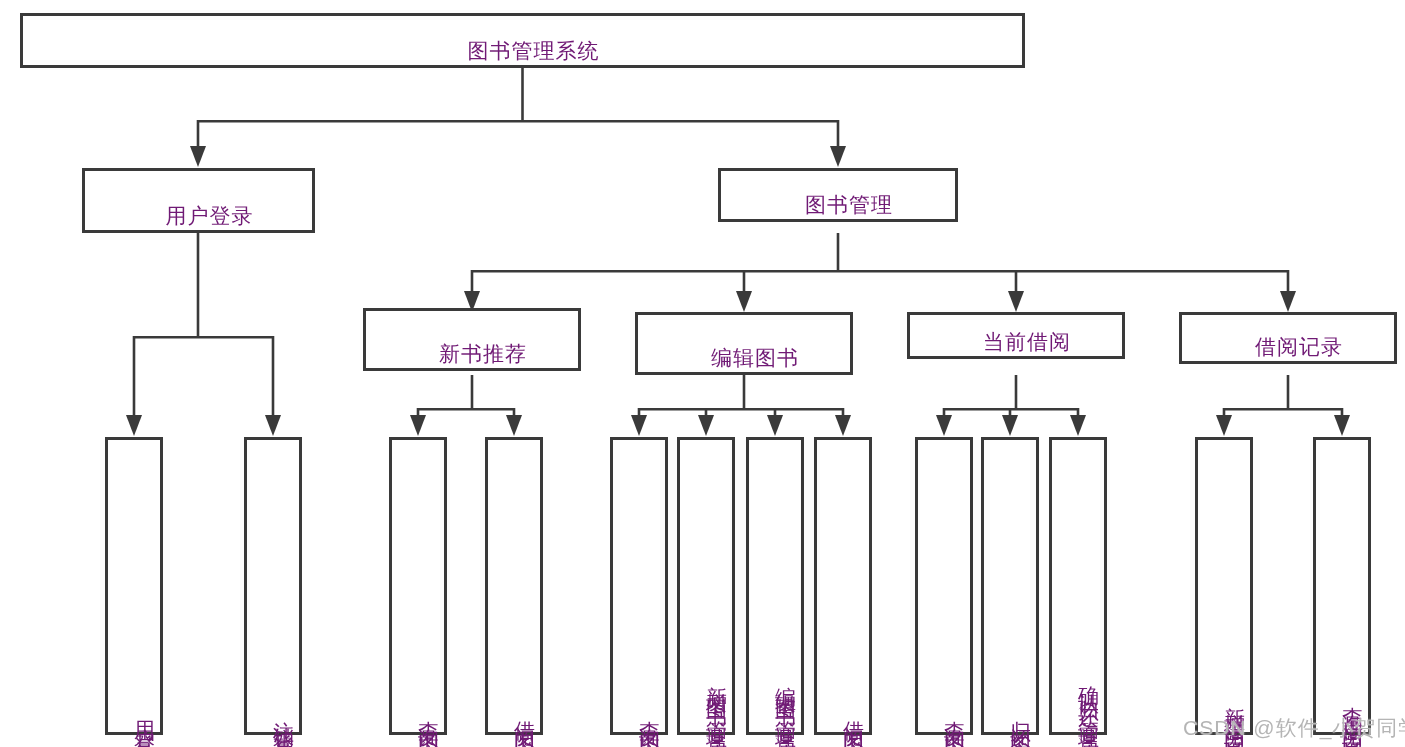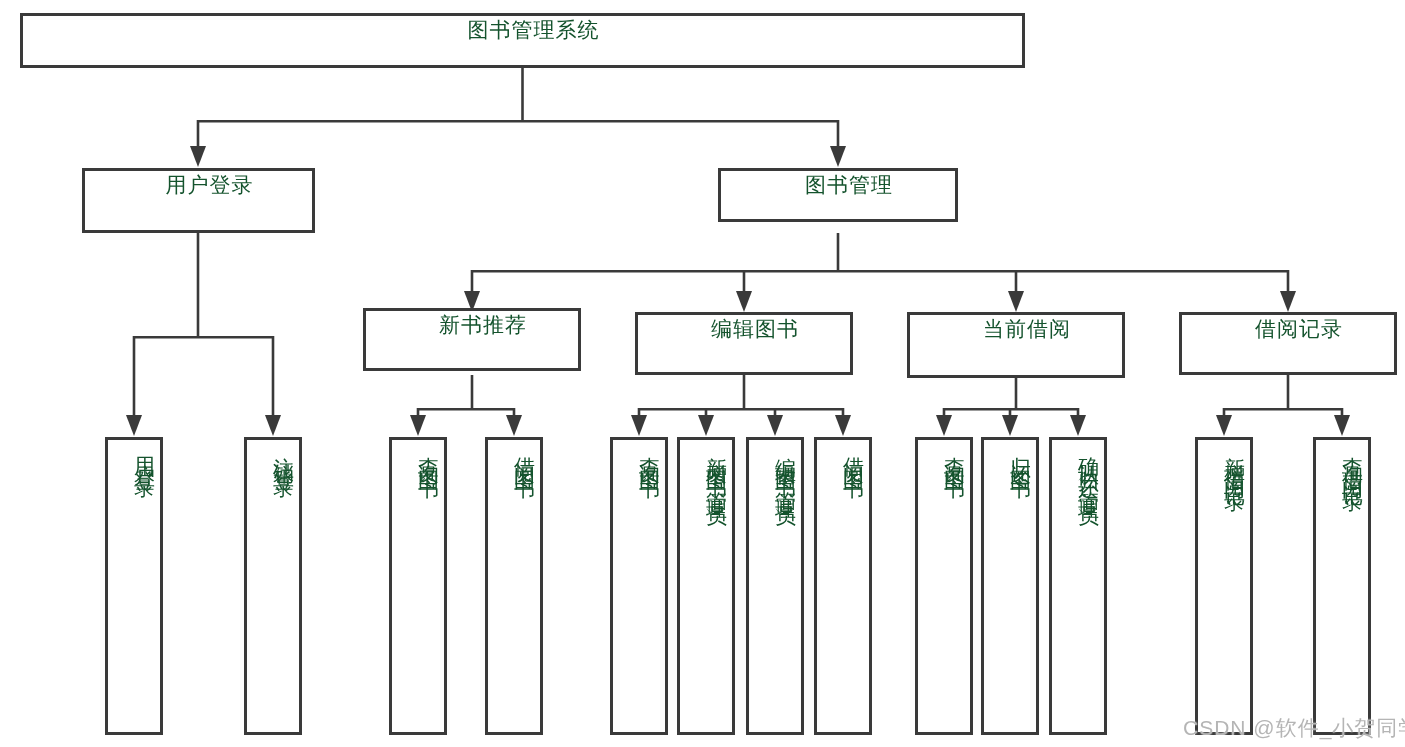--- a/index.html
+++ b/index.html
@@ -10,23 +10,23 @@
     font-family:"Liberation Sans","DejaVu Sans",sans-serif;
     overflow:hidden;
   }
   #wires{position:absolute;left:0;top:0;width:1405px;height:747px;}
   .node{
     position:absolute;
     box-sizing:border-box;
     background:#ffffff;
     border:3px solid #3a3a3a;
     display:flex;
-    align-items:flex-start;
+    align-items:flex-end;
     justify-content:center;
-    color:#14532d;
+    color:#701a75;
     padding-left:22px;
   }
   .hbox span{
     font-size:21px;
     letter-spacing:1px;
     white-space:nowrap;
   }
   .vbox span{
     writing-mode:vertical-rl;
     text-orientation:mixed;
@@ -109,24 +109,24 @@
   <div class="node hbox" style="left:718px;top:168px;width:240px;height:54px">
     <span>图书管理</span>
   </div>
 
   <div class="node hbox" style="left:363px;top:308px;width:218px;height:63px">
     <span>新书推荐</span>
   </div>
   <div class="node hbox" style="left:635px;top:312px;width:218px;height:63px">
     <span>编辑图书</span>
   </div>
-  <div class="node hbox" style="left:907px;top:312px;width:218px;height:66px">
+  <div class="node hbox" style="left:907px;top:312px;width:218px;height:47px">
     <span>当前借阅</span>
   </div>
-  <div class="node hbox" style="left:1179px;top:312px;width:218px;height:63px">
+  <div class="node hbox" style="left:1179px;top:312px;width:218px;height:52px">
     <span>借阅记录</span>
   </div>
 
   <div class="node vbox" style="left:105px;top:437px;width:58px;height:298px">
     <span>用户登录</span>
   </div>
   <div class="node vbox" style="left:244px;top:437px;width:58px;height:298px">
     <span>注销登录</span>
   </div>
 

